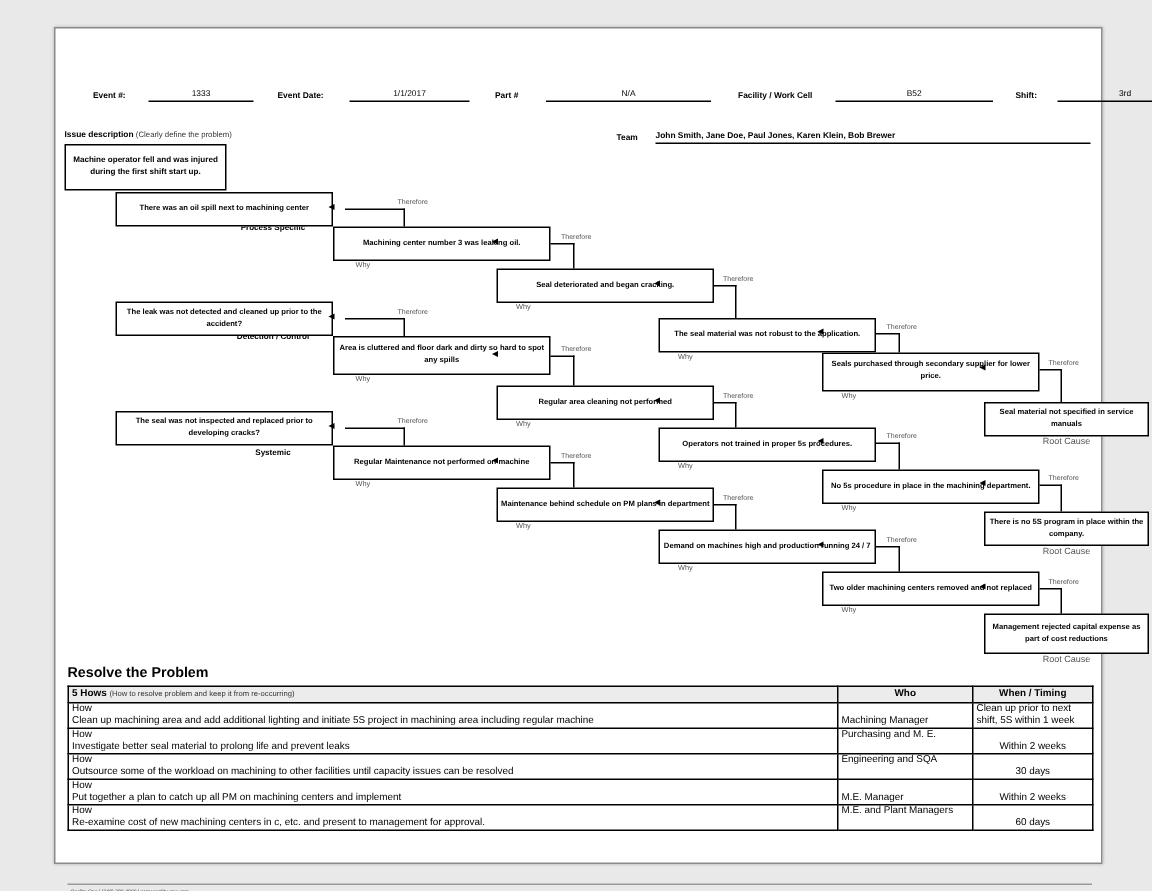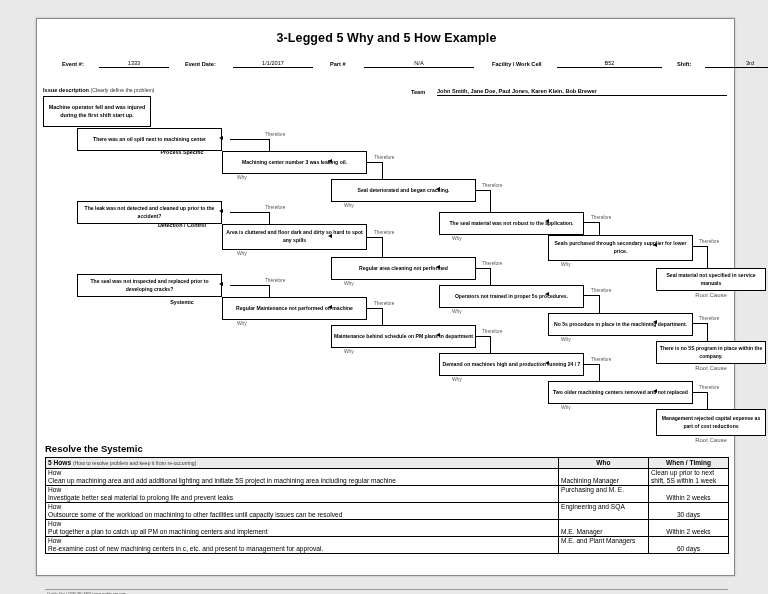--- a/index.html
+++ b/index.html
@@ -71,21 +71,20 @@
   td.when{text-align:center;}
   td.when.left{text-align:left;}
   .footer{position:absolute;font-size:3.4px;color:#444;white-space:nowrap;}
   .hrule{position:absolute;height:1px;background:#9a9a9a;}
 </style>
 </head>
 <body>
 
 <div class="page">
 
-  <div class="title">3-Legged 5 Why and 5 How Example</div>
 
   <div class="hdr" style="left:25px;top:42px;">Event #:</div>
   <div class="fld" style="left:62px;top:41px;width:70px;">1333</div>
 
   <div class="hdr" style="left:148px;top:42px;">Event Date:</div>
   <div class="fld" style="left:196px;top:41px;width:80px;">1/1/2017</div>
 
   <div class="hdr" style="left:293px;top:42px;">Part #</div>
   <div class="fld" style="left:327px;top:41px;width:110px;">N/A</div>
 
@@ -248,21 +247,21 @@
     <div class="conn" style="left:619px;top:369px;width:62px;height:24px;">
       <div class="h" style="left:8px;top:4px;width:44px;"></div>
       <div class="v" style="left:51px;top:4px;height:20px;"></div>
     </div>
     <div class="arrow" style="left:616px;top:370px;"></div>
     <div class="therefore" style="left:662px;top:366px;">Therefore</div>
     <div class="rootcause" style="left:619px;top:418px;width:110px;">Root Cause</div>
 
   </div>
 
-  <div class="resolve-title" style="left:8px;top:424px;">Resolve the Systemic</div>
+  <div class="resolve-title" style="left:8px;top:424px;">Resolve the Problem</div>
 
   <table class="res" id="resolve-table" style="left:8px;top:438px;width:683px;">
     <colgroup>
         <col style="width:513px;">
         <col style="width:90px;">
         <col style="width:80px;">
       </colgroup>
     <thead>
       <tr>
         <td class="first">

